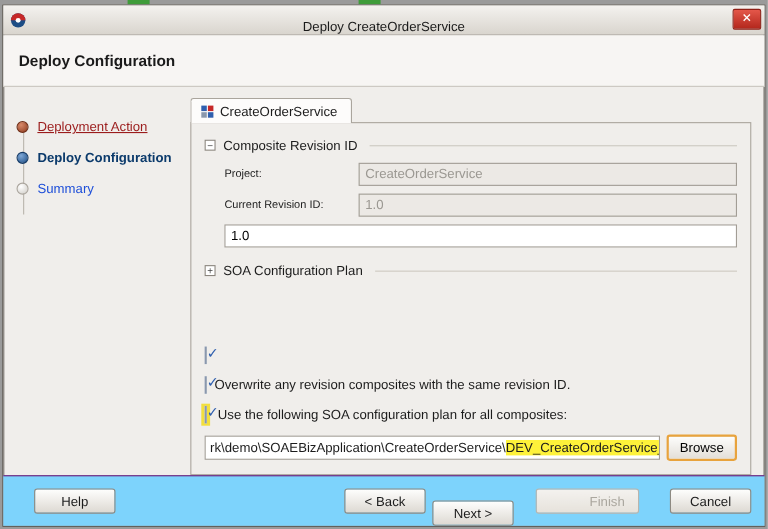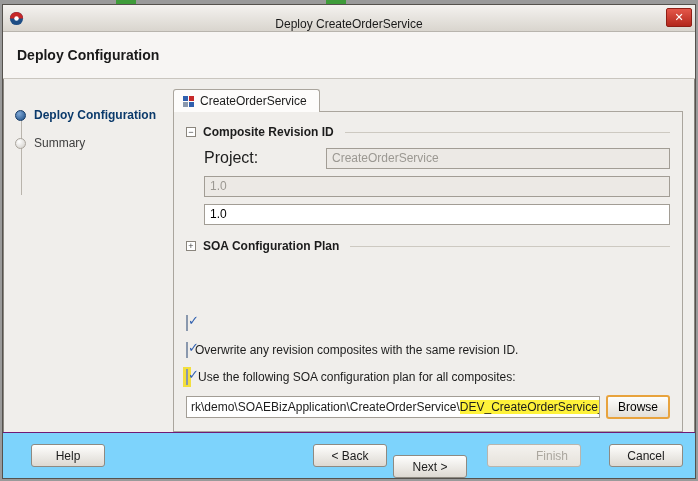--- a/index.html
+++ b/index.html
@@ -57,21 +57,21 @@
   .step .dot {
     width:11px; height:11px; border-radius:50%; margin-right:8px; flex:0 0 11px;
     position:relative; z-index:1;
     background: radial-gradient(circle at 35% 30%, #d98a6a, #8c3a1e);
     border:1px solid #6d2c15;
   }
   .step.current .dot { background: radial-gradient(circle at 35% 30%, #7fa8d6, #1d4d85); border-color:#163b66; }
   .step.disabled .dot { background: radial-gradient(circle at 35% 30%, #ffffff, #cfccc6); border-color:#aaa59d; }
   .step a { color:#9b1c1c; text-decoration:underline; font-size:12px; cursor:pointer; }
   .step.current .label { color:#0b3a6b; font-weight:bold; font-size:12px; }
-  .step.disabled .label { color:#404040; font-size:12px; }
+  .step.disabled .label { color:#1d4ed8; font-size:12px; }
 
   .mainpane { flex:1 1 auto; display:flex; flex-direction:column; padding:10px 12px 0 0; min-width:0; }
 
   
   .tabrow { display:flex; height:23px; }
   .tab {
     display:flex; align-items:center; gap:5px; padding:0 12px 0 8px;
     background:#fdfcfb; border:1px solid #aaa59d; border-bottom:none;
     border-radius:3px 3px 0 0; font-size:12px; position:relative; z-index:2;
   }
@@ -81,26 +81,26 @@
     display:flex; flex-direction:column; min-height:0;
   }
 
   
   .section-hdr { display:flex; align-items:center; gap:7px; height:24px; }
   .pmbox {
     width:10px; height:10px; border:1px solid #8a857d; background:#fff;
     font-size:9px; line-height:8px; text-align:center; color:#444; flex:0 0 10px;
     cursor:pointer;
   }
-  .section-hdr .stitle { font-weight:bold; font-size:12px; white-space:nowrap; }
+  .section-hdr .stitle { font-weight:normal; font-size:12px; white-space:nowrap; }
   .section-hdr .rule { flex:1 1 auto; height:1px; background:#cdc9c1; margin-left:4px; }
 
   
   .frow { display:flex; align-items:center; height:28px; padding-left:18px; }
-  .frow label { flex:0 0 122px; font-size:16px; color:#1c1c1c; }
+  .frow label { flex:0 0 122px; font-size:10px; color:#1c1c1c; }
   .field {
     flex:1 1 auto; height:21px; border:1px solid #a29d95; background:#fff;
     padding:0 5px; font-size:12px; line-height:19px; color:#000;
     overflow:hidden; white-space:nowrap;
   }
   .field.disabled { background:#ece9e5; color:#9b9892; }
 
   
   .checks { margin-top:auto; }
   .crow { display:flex; align-items:center; height:27px; gap:7px; }
@@ -164,20 +164,24 @@
   <div class="headerband">
     <h1>Deploy Configuration</h1>
   </div>
 
   <div class="content">
 
     <div class="sidebar">
       <div class="steps">
         <div class="connector"></div>
 
+        <div class="step">
+          <span class="dot"></span>
+          <a>Deployment Action</a>
+        </div>
 
         <div class="step current">
           <span class="dot"></span>
           <span class="label">Deploy Configuration</span>
         </div>
 
 
         <div class="step disabled">
           <span class="dot"></span>
           <span class="label">Summary</span>
@@ -206,20 +210,21 @@
           <span class="stitle">Composite Revision ID</span>
           <span class="rule"></span>
         </div>
 
         <div class="frow">
           <label>Project:</label>
           <div class="field disabled">CreateOrderService</div>
         </div>
 
         <div class="frow">
+          <label>Current Revision ID:</label>
           <div class="field disabled">1.0</div>
         </div>
 
         <div class="frow">
           <div class="field">1.0</div>
         </div>
 
         <div class="section-hdr" style="margin-top:6px;">
           <span class="pmbox">+</span>
           <span class="stitle">SOA Configuration Plan</span>

